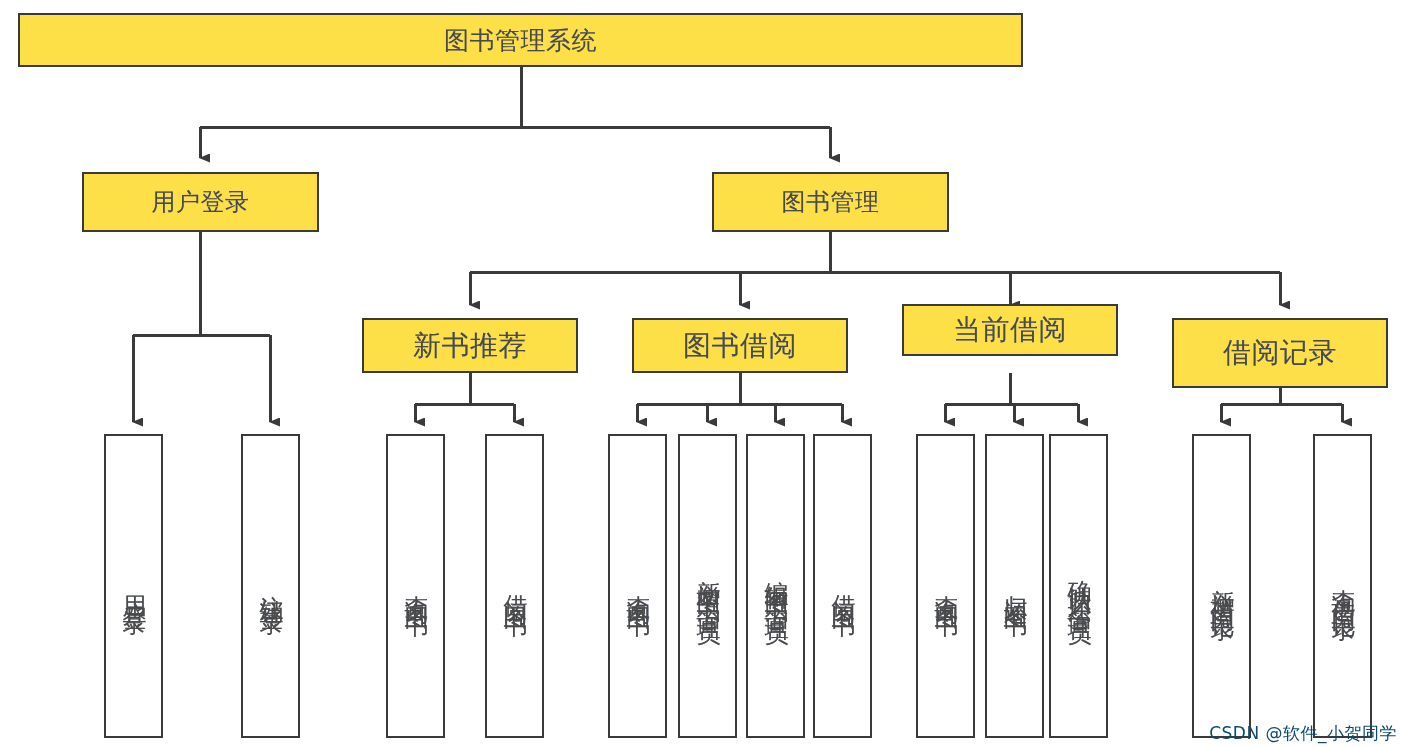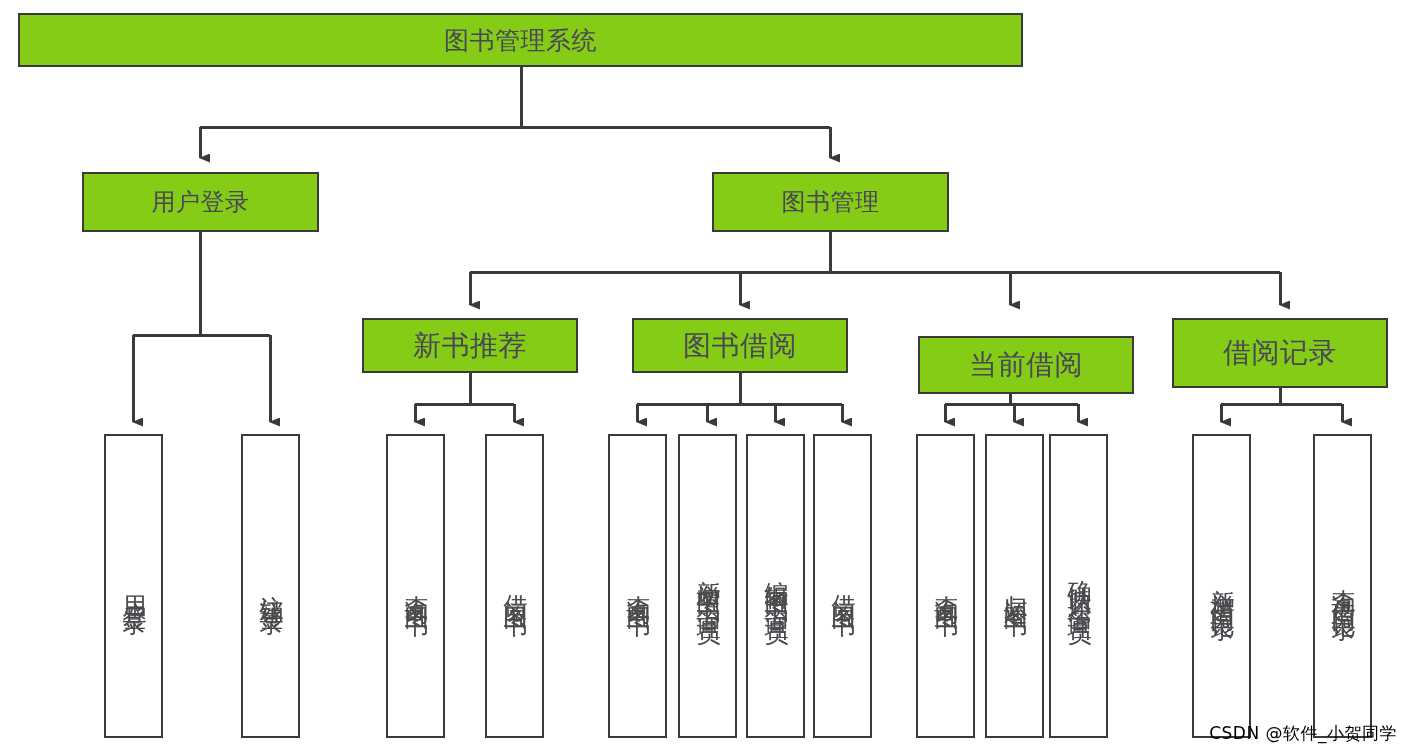--- a/index.html
+++ b/index.html
@@ -5,21 +5,21 @@
   html,body{margin:0;padding:0;background:#ffffff;}
   body{
     width:1405px;height:747px;position:relative;overflow:hidden;
     font-family:"DejaVu Sans","Liberation Sans",sans-serif;
     color:#3b3b3b;
   }
   #diagram{position:absolute;left:0;top:0;width:1405px;height:747px;}
 
   .node-box{
     position:absolute;box-sizing:border-box;
-    background:#84cc16;
+    background:#fde047;
     border:2px solid #3a3a3a;
     display:flex;align-items:center;justify-content:center;
   }
   .node-label{
     color:#4a4a4a;
     letter-spacing:0.5px;
     white-space:nowrap;
     text-shadow:0 0 0.6px rgba(120,140,180,.55);
   }
   .lvl1 .node-label{font-size:25px;}
@@ -39,21 +39,21 @@
     font-size:24px;
     line-height:1.08;
     letter-spacing:6px;
     color:#4a4a4a;
     white-space:nowrap;
     text-shadow:0 0 0.6px rgba(120,140,180,.55);
   }
 
   #watermark{
     position:absolute;right:8px;bottom:2px;
-    font-size:17px;color:#000000;
+    font-size:17px;color:#0c4a6e;
     letter-spacing:0.5px;white-space:nowrap;
     pointer-events:none;
   }
 </style>
 </head>
 <body>
 
 <svg id="diagram" viewBox="0 0 1405 747" xmlns="http://www.w3.org/2000/svg">
   <defs>
     <marker id="arrowhead" markerWidth="9" markerHeight="11" refX="4.5" refY="10" orient="auto" markerUnits="userSpaceOnUse">
@@ -114,21 +114,21 @@
 <div class="node-box lvl2" style="left:712px;top:172px;width:237px;height:60px;">
   <span class="node-label">图书管理</span>
 </div>
 
 <div class="node-box lvl3" style="left:362px;top:318px;width:216px;height:55px;">
   <span class="node-label">新书推荐</span>
 </div>
 <div class="node-box lvl3" style="left:632px;top:318px;width:216px;height:55px;">
   <span class="node-label">图书借阅</span>
 </div>
-<div class="node-box lvl3" style="left:902px;top:336px;width:216px;height:58px;margin-left:16px;">
+<div class="node-box lvl3" style="left:902px;top:304px;width:216px;height:52px;">
   <span class="node-label">当前借阅</span>
 </div>
 <div class="node-box lvl3" style="left:1172px;top:318px;width:216px;height:70px;">
   <span class="node-label">借阅记录</span>
 </div>
 
 <div class="leaf-box" style="left:104px;top:434px;width:59px;height:304px;">
   <span class="leaf-label">用户登录</span>
 </div>
 <div class="leaf-box" style="left:241px;top:434px;width:59px;height:304px;">

